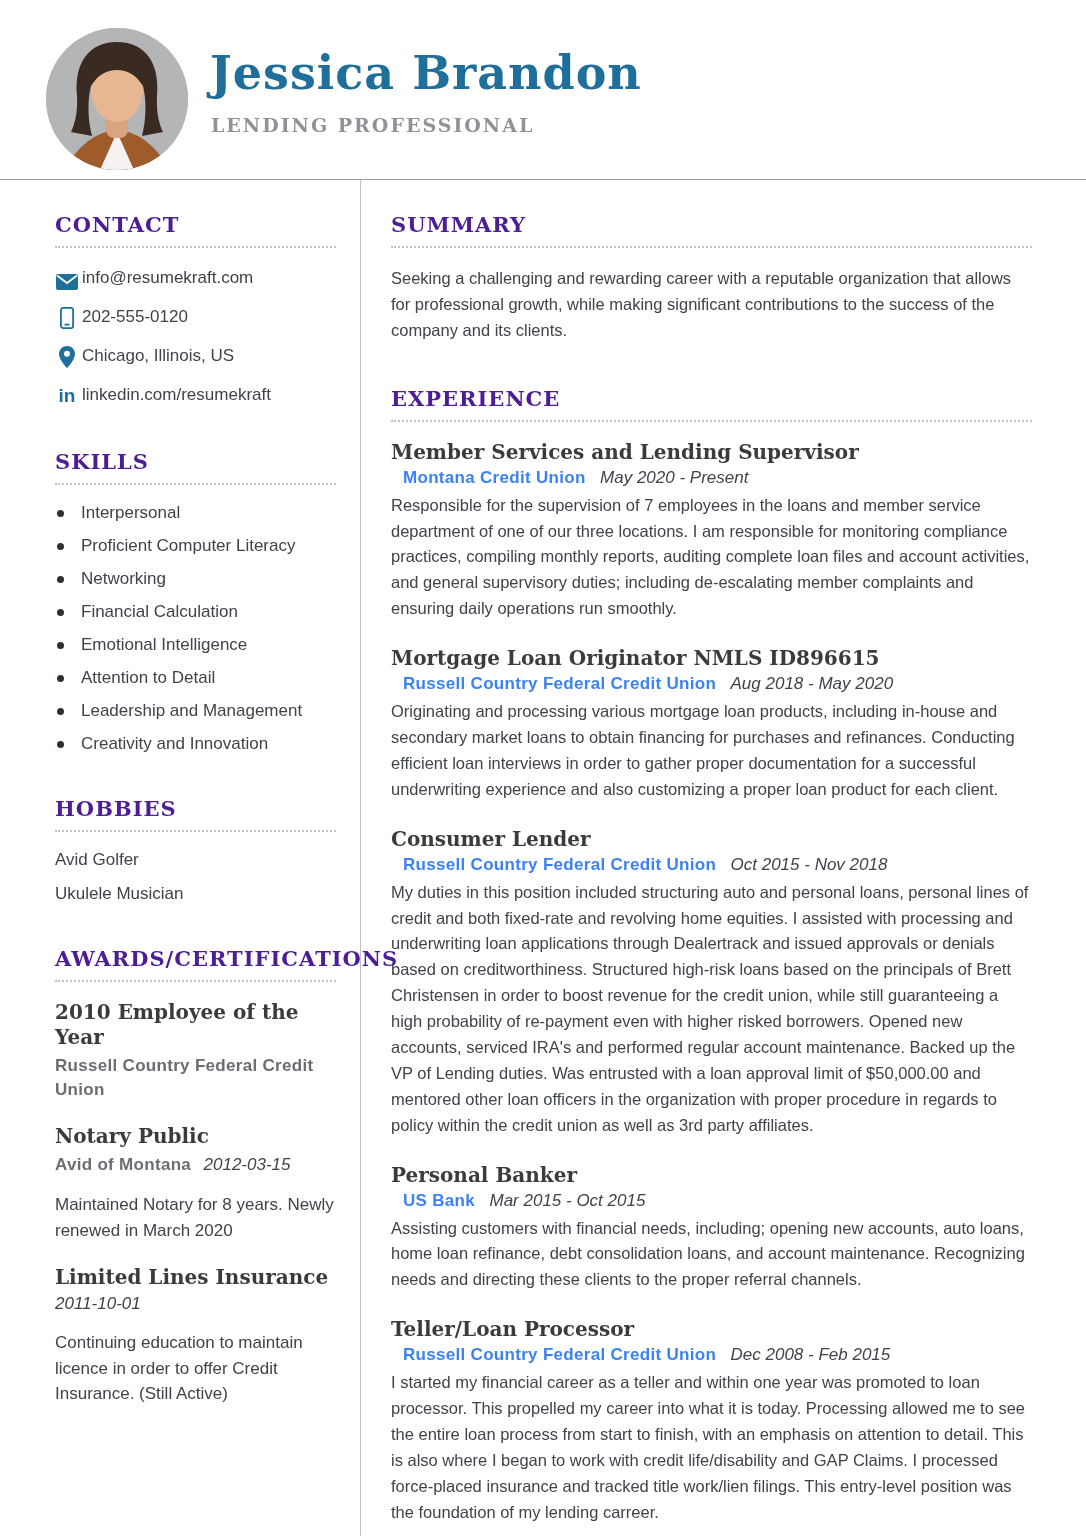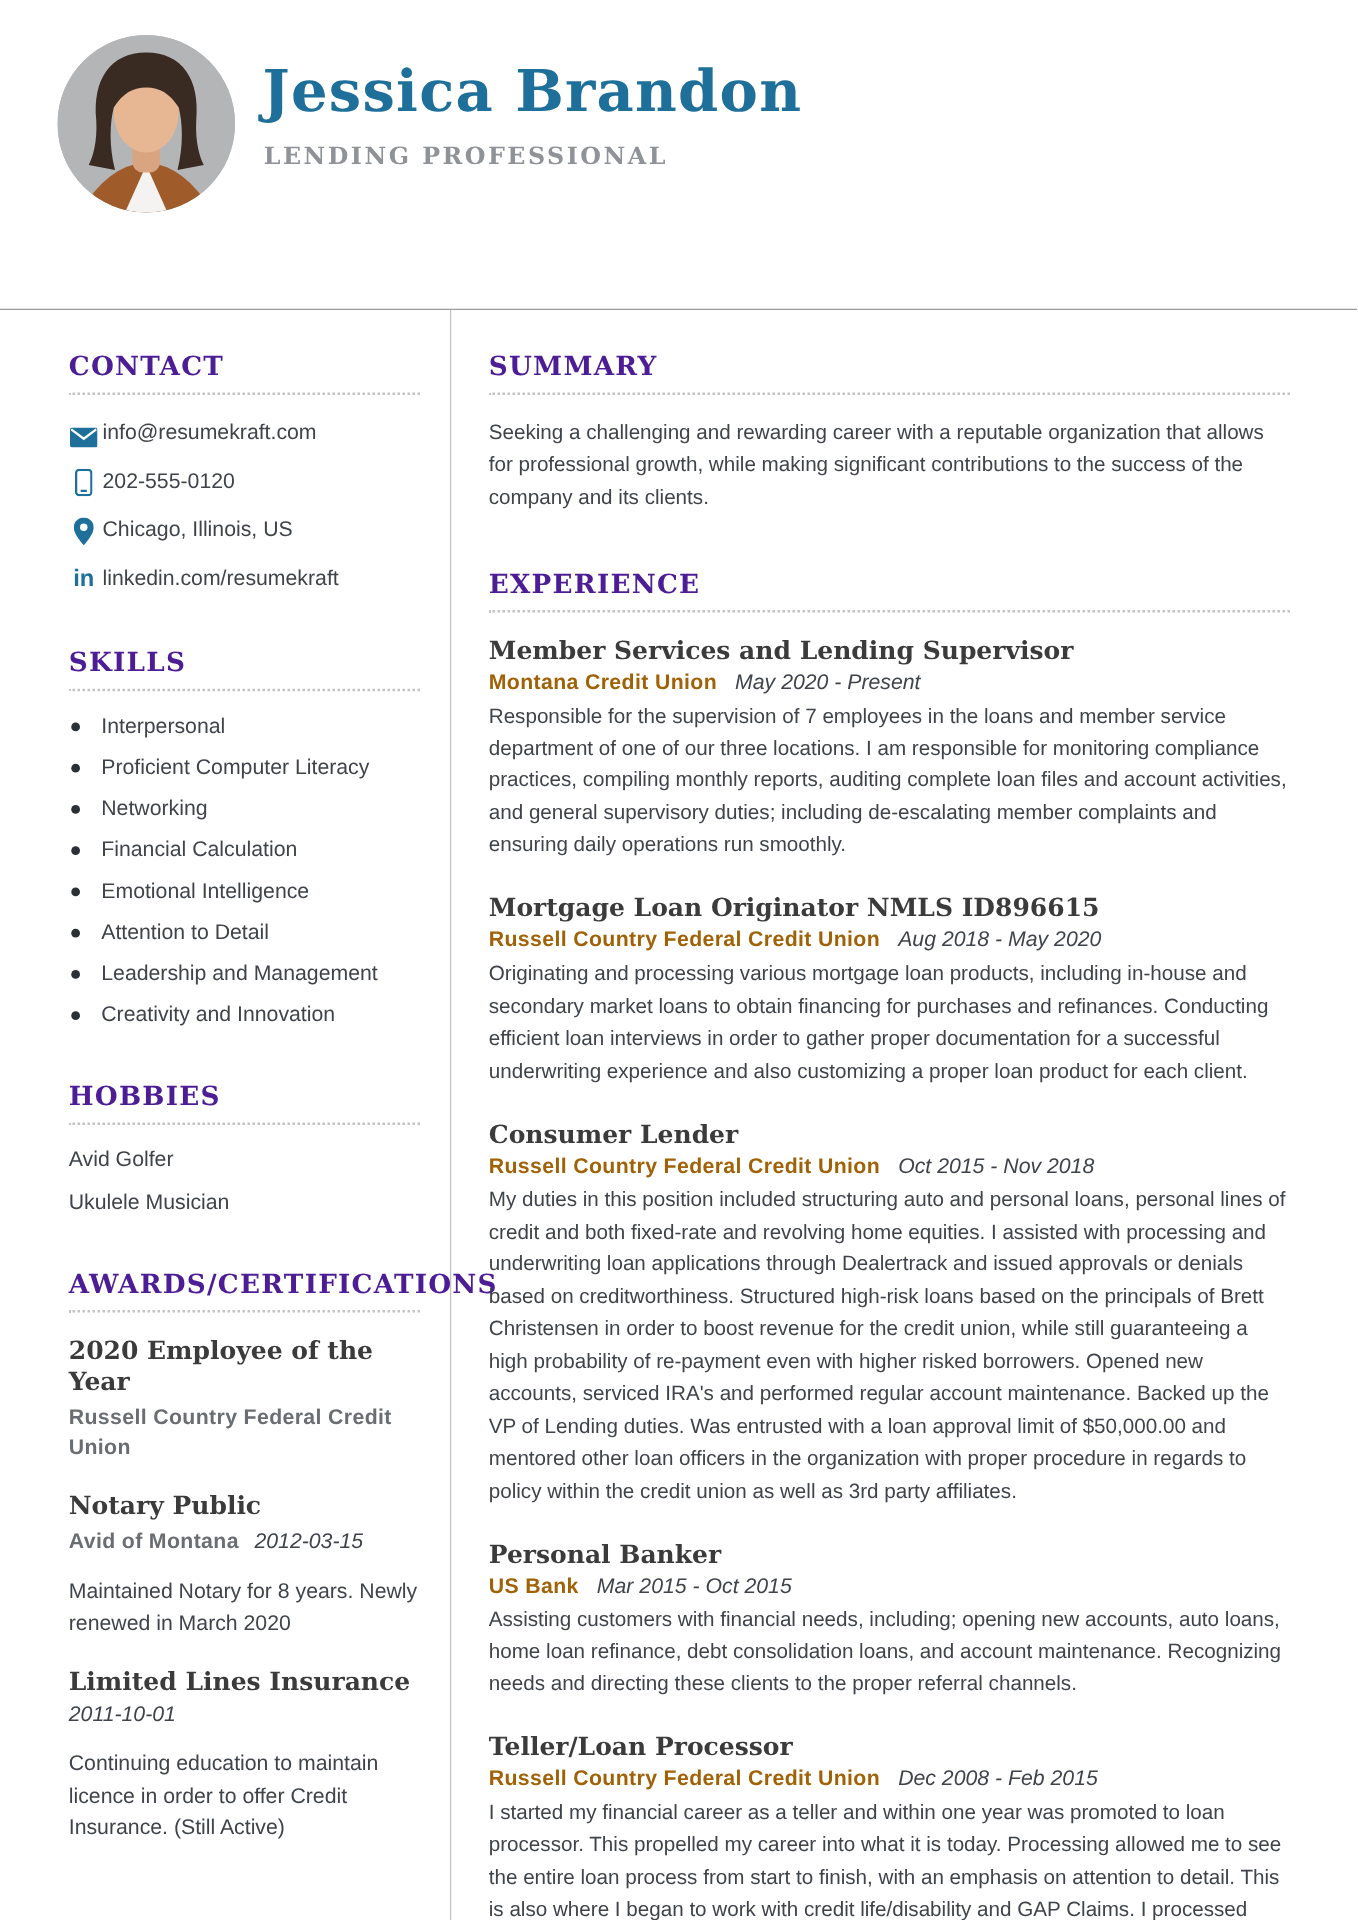--- a/index.html
+++ b/index.html
@@ -4,21 +4,21 @@
 <style>
   * { margin:0; padding:0; box-sizing:border-box; }
   html,body { background:#ffffff; }
   body { font-family:"Liberation Sans", sans-serif; color:#3f434a; }
   .page {
     position:relative; width:1086px; height:1536px; margin:0 auto;
     background:#ffffff; overflow:hidden;
   }
 
   
-  .header { position:relative; height:248px; border-bottom:1px solid #9b9b9b; }
+  .header { position:relative; height:180px; border-bottom:1px solid #9b9b9b; }
   .avatar {
     position:absolute; left:46px; top:28px; width:142px; height:142px;
     border-radius:50%; overflow:hidden; background:#b4b5b7;
   }
   .avatar svg { display:block; width:100%; height:100%; }
   .name {
     position:absolute; left:210px; top:46px;
     font-family:"DejaVu Serif", serif; font-weight:700;
     font-size:46px; letter-spacing:1px; color:#1f6f9b;
   }
@@ -81,21 +81,21 @@
 
   
   .para { font-size:16.5px; line-height:1.57; color:#3f434a; }
   .job { margin-bottom:24px; }
   .job:last-child { margin-bottom:0; }
   .job-title {
     font-family:"DejaVu Serif", serif; font-weight:700; font-size:20px;
     color:#3b3b3b; margin-bottom:4px;
   }
   .job-meta { margin-bottom:5px; }
-  .job-company { font-weight:700; font-size:17px; color:#a16207; letter-spacing:0.3px; }
+  .job-company { font-weight:700; font-size:17px; color:#3b82f6; letter-spacing:0.3px;margin-left:12px; }
   .job-dates { font-style:italic; font-size:17px; color:#3f434a; margin-left:10px; }
 </style>
 </head>
 <body>
 
 <div class="page">
 
   <div class="header">
     <div class="avatar">
       <svg viewBox="0 0 142 142" xmlns="http://www.w3.org/2000/svg">
@@ -178,21 +178,21 @@
       <div class="section">
         <div class="sec-head">HOBBIES</div>
         <div class="hobby">Avid Golfer</div>
         <div class="hobby">Ukulele Musician</div>
       </div>
 
       <div class="section">
         <div class="sec-head">AWARDS/CERTIFICATIONS</div>
 
         <div class="award">
-          <div class="award-title">2020 Employee of the Year</div>
+          <div class="award-title">2010 Employee of the Year</div>
           <div>
             <span class="award-org">Russell Country Federal Credit Union</span>
           </div>
         </div>
 
         <div class="award">
           <div class="award-title">Notary Public</div>
           <div>
             <span class="award-org">Avid of Montana</span>
             <span class="award-date">2012-03-15</span>

